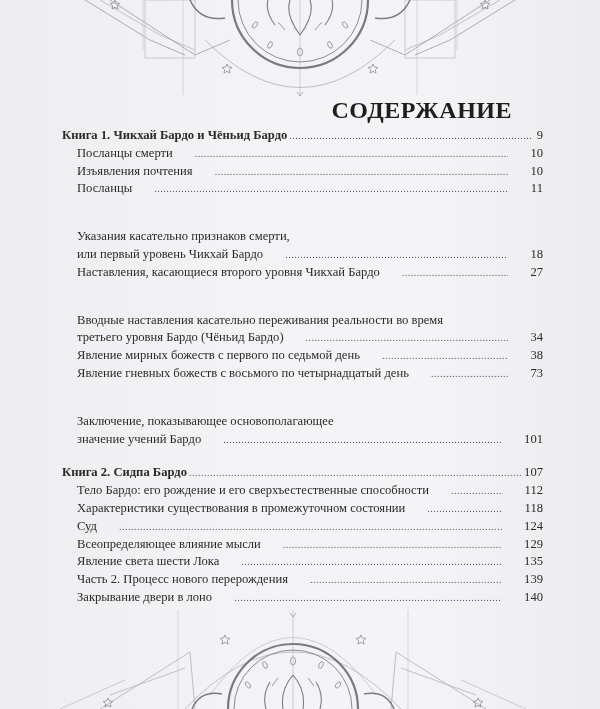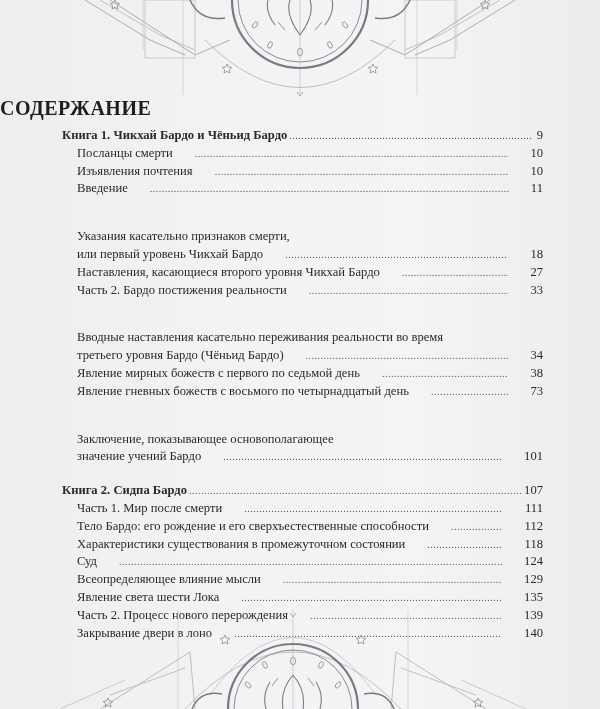--- a/index.html
+++ b/index.html
@@ -27,23 +27,23 @@
     pointer-events: none;
   }
   .ornament-top { top: 0; height: 110px; }
   .ornament-bottom { top: 590px; height: 119px; }
 
   .title {
     position: absolute;
     top: 97px;
     left: 0;
     width: 512px;
-    text-align: left;
+    text-align: right;
     font-weight: bold;
-    font-size: 20px;
+    font-size: 24px;
     letter-spacing: 0.5px;
     color: #1e1e1e;
   }
 
   .toc {
     position: absolute;
     left: 62px;
     top: 127px;
     width: 481px;
     font-size: 12.6px;
@@ -145,46 +145,41 @@
       <span class="toc-label">Посланцы смерти</span>
       <span class="toc-dots"></span>
       <span class="toc-page">10</span>
     </div>
     <div class="toc-row indent">
       <span class="toc-label">Изъявления почтения</span>
       <span class="toc-dots"></span>
       <span class="toc-page">10</span>
     </div>
     <div class="toc-row indent">
-      <span class="toc-label">Введение</span>
+      <span class="toc-label">Посланцы</span>
       <span class="toc-dots"></span>
       <span class="toc-page">11</span>
     </div>
 
     <div>
       <div class="toc-row indent">
         <span class="toc-line2">Указания касательно признаков смерти,</span>
       </div>
       <div class="toc-row indent">
         <span class="toc-label">или первый уровень Чикхай Бардо</span>
         <span class="toc-dots"></span>
         <span class="toc-page">18</span>
       </div>
     </div>
 
     <div class="toc-row indent">
       <span class="toc-label">Наставления, касающиеся второго уровня Чикхай Бардо</span>
       <span class="toc-dots"></span>
       <span class="toc-page">27</span>
     </div>
-    <div class="toc-row indent">
-      <span class="toc-label">Часть 2. Бардо постижения реальности</span>
-      <span class="toc-dots"></span>
-      <span class="toc-page">33</span>
-    </div>
 
     <div>
       <div class="toc-row indent">
         <span class="toc-line2">Вводные наставления касательно переживания реальности во время</span>
       </div>
       <div class="toc-row indent">
         <span class="toc-label">третьего уровня Бардо (Чёньид Бардо)</span>
         <span class="toc-dots"></span>
         <span class="toc-page">34</span>
       </div>
@@ -213,25 +208,20 @@
     </div>
 
     <div class="gap"></div>
 
     <div class="toc-row book">
       <span class="toc-label">Книга 2. Сидпа Бардо</span>
       <span class="toc-dots"></span>
       <span class="toc-page">107</span>
     </div>
 
-    <div class="toc-row indent">
-      <span class="toc-label">Часть 1. Мир после смерти</span>
-      <span class="toc-dots"></span>
-      <span class="toc-page">111</span>
-    </div>
     <div class="toc-row indent">
       <span class="toc-label">Тело Бардо: его рождение и его сверхъестественные способности</span>
       <span class="toc-dots"></span>
       <span class="toc-page">112</span>
     </div>
     <div class="toc-row indent">
       <span class="toc-label">Характеристики существования в промежуточном состоянии</span>
       <span class="toc-dots"></span>
       <span class="toc-page">118</span>
     </div>

